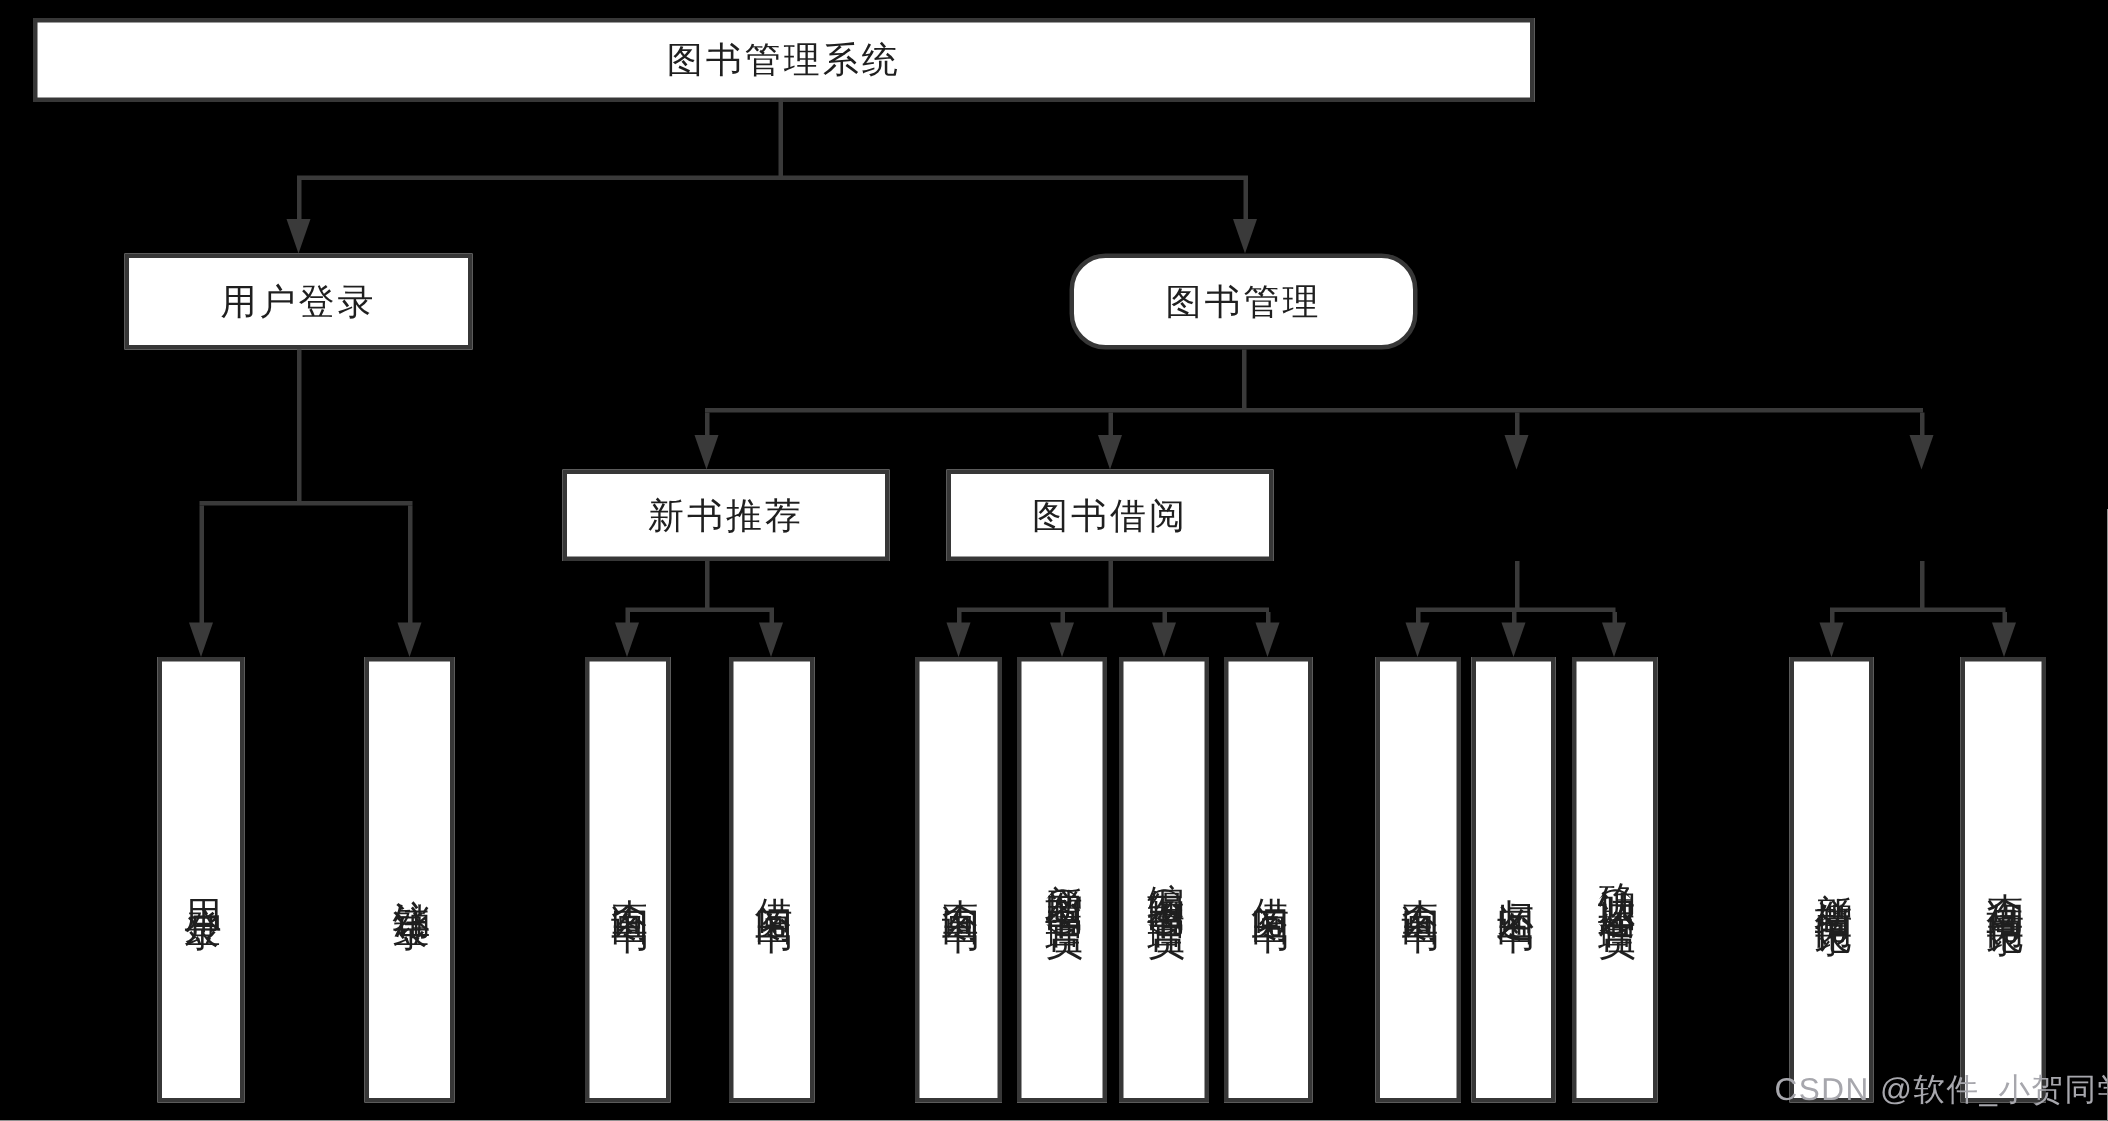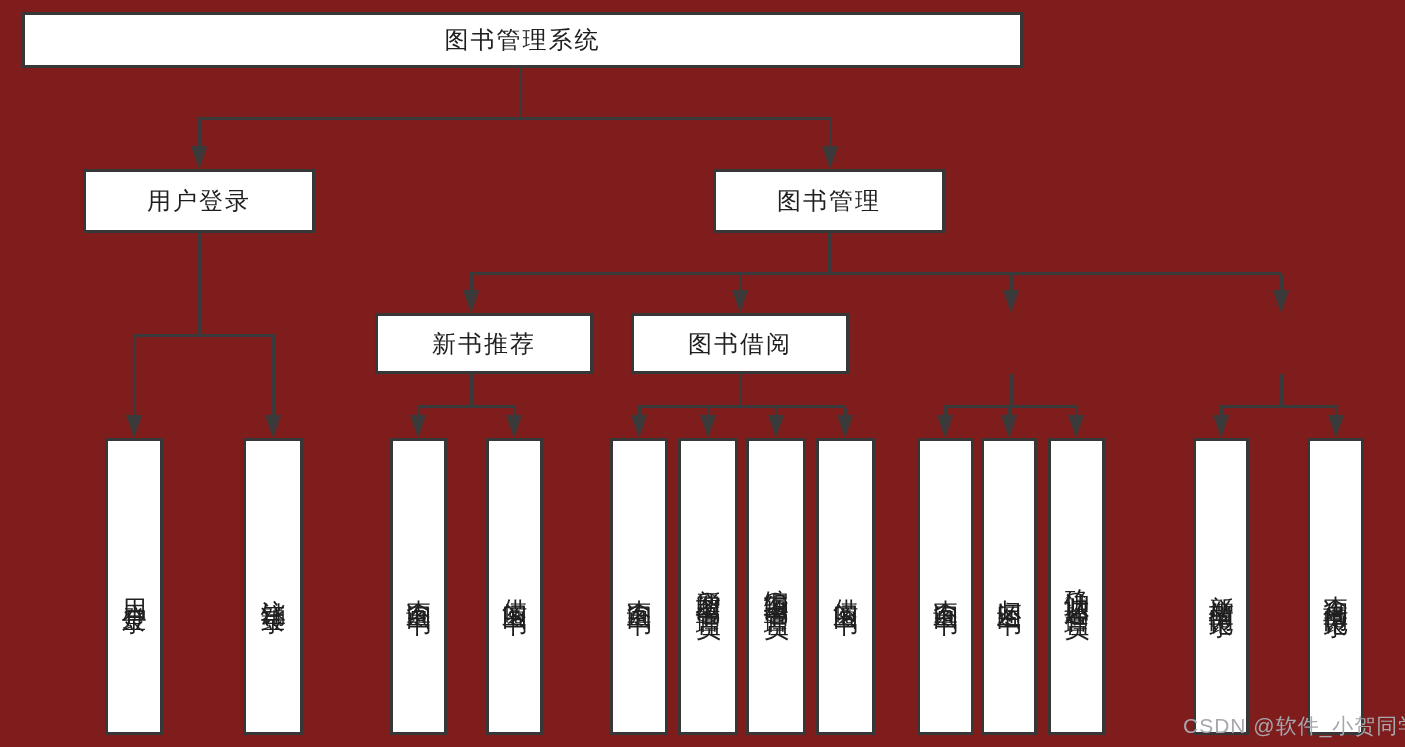--- a/index.html
+++ b/index.html
@@ -1,19 +1,19 @@
 <!DOCTYPE html>
 <html><head>
 <meta charset="utf-8">
 <style>
   html,body{margin:0;padding:0;background:#ffffff;}
   #canvas{
     position:relative;
     width:1405px;height:747px;
-    background:#7f1d1d;
+    background:#000000;
     font-family:"Liberation Sans","DejaVu Sans",sans-serif;
     overflow:hidden;
   }
   .hbox{
     position:absolute;
     box-sizing:border-box;
     border:3px solid #373737;
     background:#ffffff;
     display:flex;align-items:center;justify-content:center;
     font-size:24px;letter-spacing:2px;color:#1f1f1f;
@@ -52,21 +52,21 @@
   }
 </style>
 </head>
 <body>
 
 <div id="canvas">
 
   <div class="hbox" style="left:22px;top:12px;width:1001px;height:56px;">图书管理系统</div>
 
   <div class="hbox" style="left:83px;top:169px;width:232px;height:64px;">用户登录</div>
-  <div class="hbox" style="left:713px;top:169px;width:232px;height:64px;">图书管理</div>
+  <div class="hbox" style="left:713px;top:169px;width:232px;height:64px;border-radius:24px;">图书管理</div>
 
   <div class="hbox" style="left:362px;top:313px;width:218px;height:61px;margin-left:13px;">新书推荐</div>
   <div class="hbox" style="left:631px;top:313px;width:218px;height:61px;">图书借阅</div>
 
   <div class="vbox" style="left:105px;width:58px;">用户登录</div>
   <div class="vbox" style="left:243px;width:60px;">注销登录</div>
 
   <div class="vbox" style="left:390px;width:57px;">查询图书</div>
   <div class="vbox" style="left:486px;width:57px;">借阅图书</div>
 

